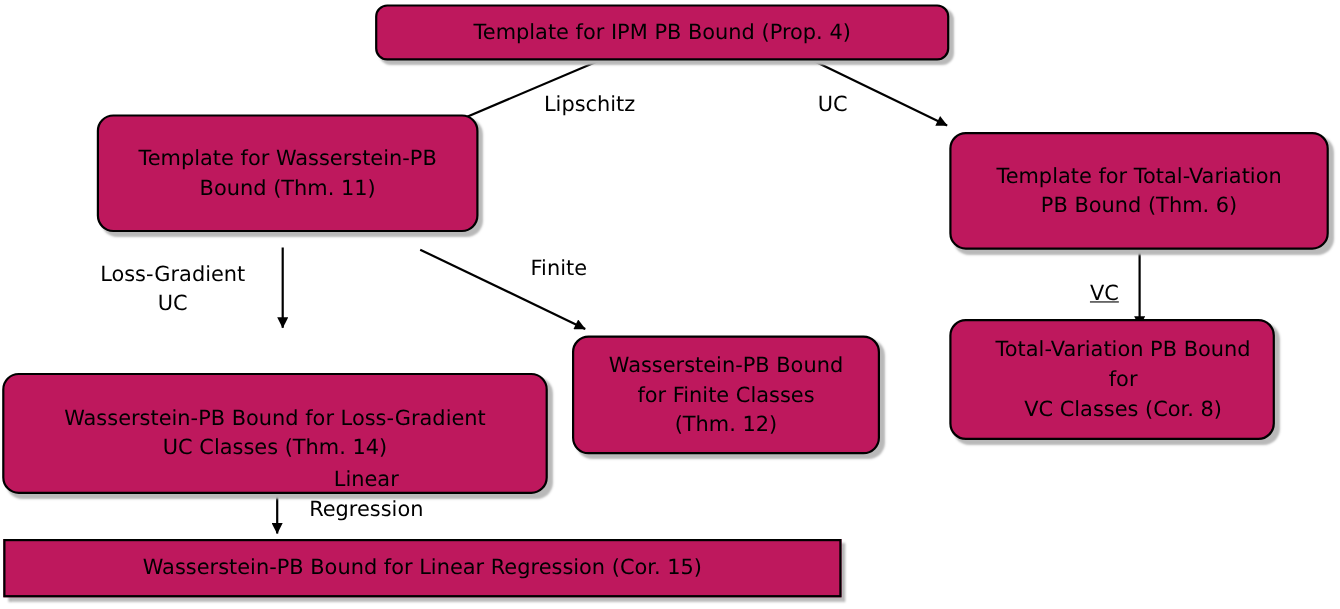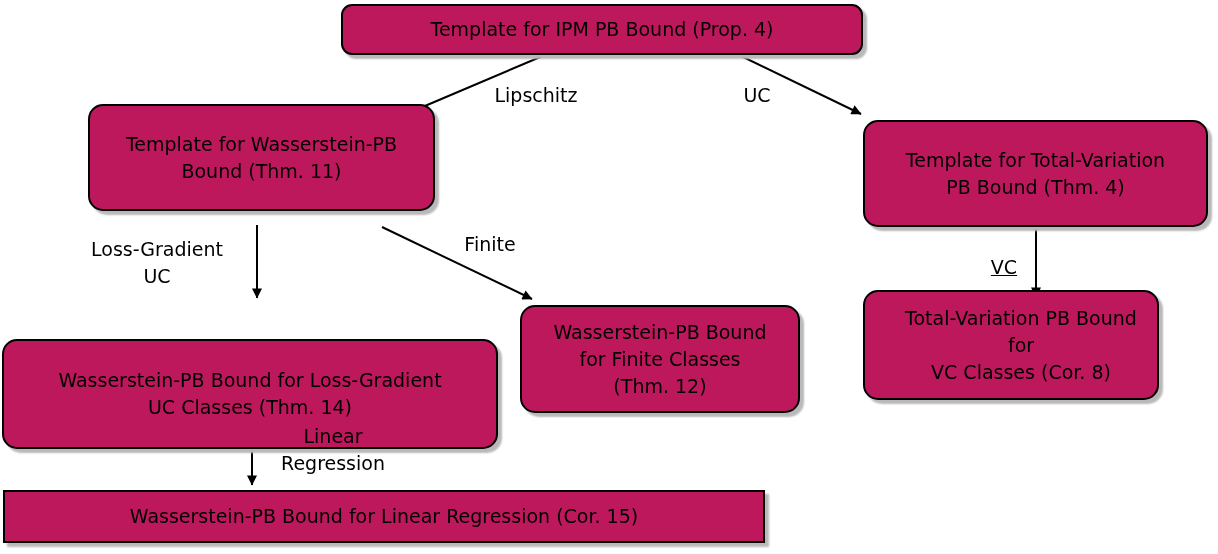--- a/index.html
+++ b/index.html
@@ -78,21 +78,21 @@
     <span class="node-label">Template for IPM PB Bound (Prop. 4)</span>
   </div>
 
   <div class="node rounded" style="left:88px; top:104px; width:347px; height:107px;">
     <span class="node-label">Template for Wasserstein-PB
 Bound (Thm. 11)</span>
   </div>
 
   <div class="node rounded" style="left:863px; top:120px; width:345px; height:107px;">
     <span class="node-label">Template for Total-Variation
-PB Bound (Thm. 4)</span>
+PB Bound (Thm. 6)</span>
   </div>
 
   <div class="node rounded" style="left:2px; top:303px; width:496px; height:110px;margin-top:36px;">
     <span class="node-label">Wasserstein-PB Bound for Loss-Gradient
 UC Classes (Thm. 14)</span>
   </div>
 
   <div class="node rounded" style="left:520px; top:305px; width:280px; height:108px;">
     <span class="node-label">Wasserstein-PB Bound
 for Finite Classes
@@ -108,20 +108,20 @@
     <span class="node-label">Wasserstein-PB Bound for Linear Regression (Cor. 15)</span>
   </div>
 
   <div class="edge-label" style="left:536px; top:82px;">Lipschitz</div>
 
   <div class="edge-label" style="left:757px; top:82px;">UC</div>
 
   <div class="edge-label" style="left:157px; top:236px;">Loss-Gradient
 UC</div>
 
-  <div class="edge-label" style="left:490px; top:231px;">Finite</div>
+  <div class="edge-label" style="left:508px; top:231px;">Finite</div>
 
   <div class="edge-label" style="left:1004px; top:254px;text-decoration:underline;">VC</div>
 
   <div class="edge-label" style="left:333px; top:423px;">Linear
 Regression</div>
 
 </div>
 
 </body></html>

